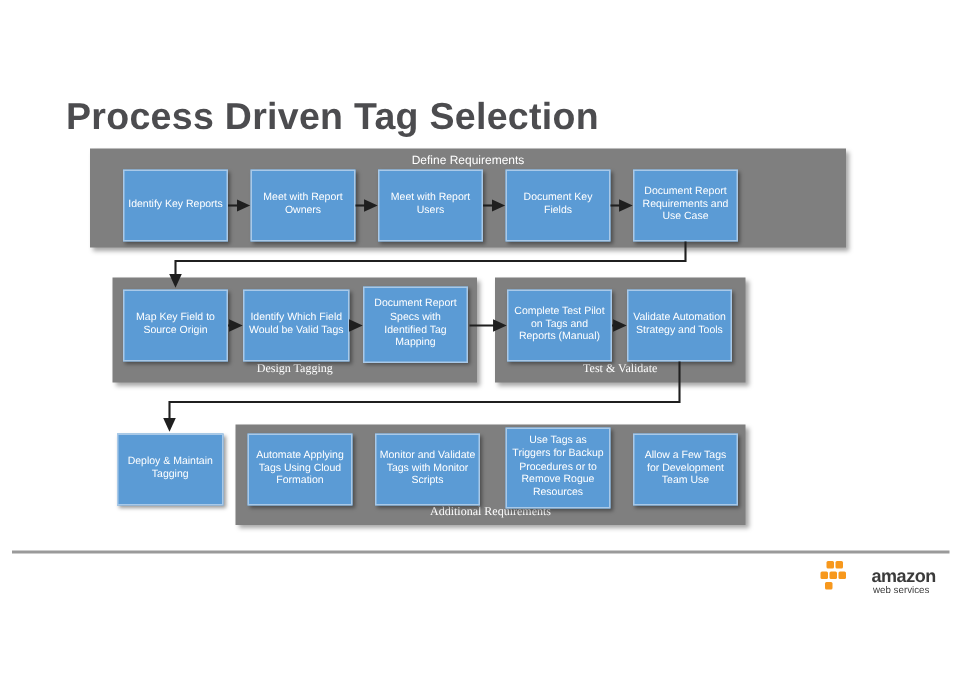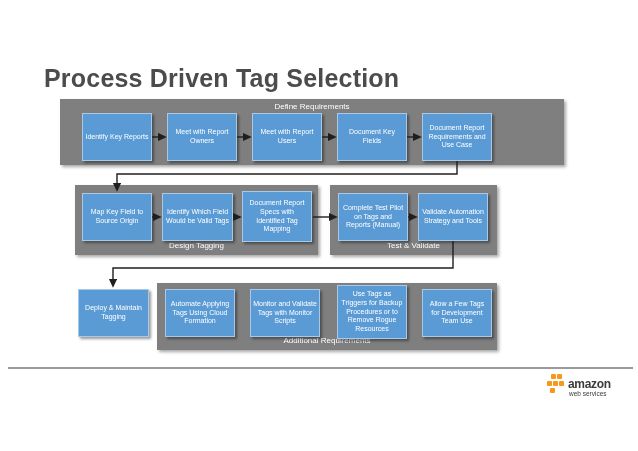--- a/index.html
+++ b/index.html
@@ -13,21 +13,21 @@
   }
   .group {
     position:absolute; background:#7f7f7f;
     box-shadow:2px 2px 3px rgba(0,0,0,.35);
   }
   .group-label {
     position:absolute; left:0; right:0; text-align:center;
     color:#ffffff; font-size:8px; line-height:1;
   }
   .group-label.top { top:4px; }
-  .group-label.bottom { bottom:5px; }
+  .group-label.bottom { bottom:5px;font-family:Liberation Serif, serif; }
   .pbox {
     position:absolute; background:#5b9bd5; border:1px solid #a9c9e8;
     box-shadow:1.5px 1.5px 2.5px rgba(0,0,0,.4);
     color:#ffffff; font-size:7px; line-height:1.25;
     display:flex; align-items:center; justify-content:center;
     text-align:center; padding:1px 2px; box-sizing:border-box;
   }
   
   .g1 { left:60px; top:99px;  width:504px; height:66px; }
   .r1 { top:113px; height:48px; width:70px; }
@@ -41,21 +41,21 @@
   
   .g4 { left:157px; top:283px; width:340px; height:67px; }
   .r3 { top:289px; height:48px; width:70px; }
   .r3.b1{left:78px; width:71px} .r3.b2{left:165px} .r3.b3{left:250px}
   .r3.b4{left:337px; top:285px; height:54px} .r3.b5{left:422px}
 
   svg.overlay { position:absolute; left:0; top:0; pointer-events:none; }
 
   .divider { position:absolute; left:8px; top:367px; width:625px; height:2px; background:#9a9a9a; }
 
-  .aws-logo { position:absolute; left:547px; top:374px; display:flex; gap:3px; align-items:flex-start; }
+  .aws-logo { position:absolute; left:547px; top:374px; display:flex; gap:16px; align-items:flex-start; }
   .aws-cubes { position:relative; width:18px; height:21px; }
   .aws-cube { position:absolute; width:5px; height:5px; background:#f7981d; border-radius:1px; }
   .c1{left:4px;top:0} .c2{left:10px;top:0}
   .c3{left:0;top:7px} .c4{left:6px;top:7px} .c5{left:12px;top:7px}
   .c6{left:3px;top:14px}
   .aws-text { line-height:1; padding-top:4px; }
   .aws-brand { font-size:12px; font-weight:700; color:#3b3b3b; letter-spacing:-.3px; }
   .aws-sub { font-size:6.5px; color:#3b3b3b; margin-top:1px; margin-left:1px; }
 </style>
 </head>

